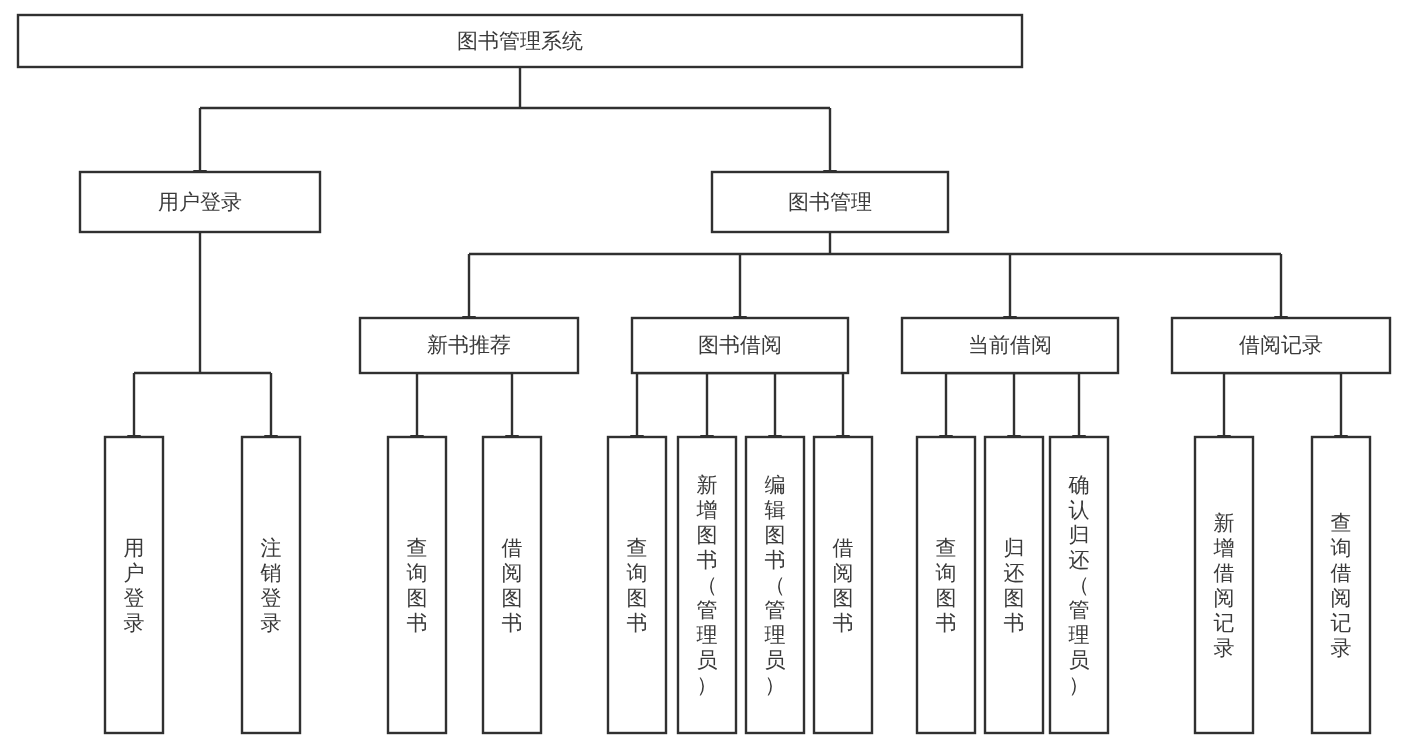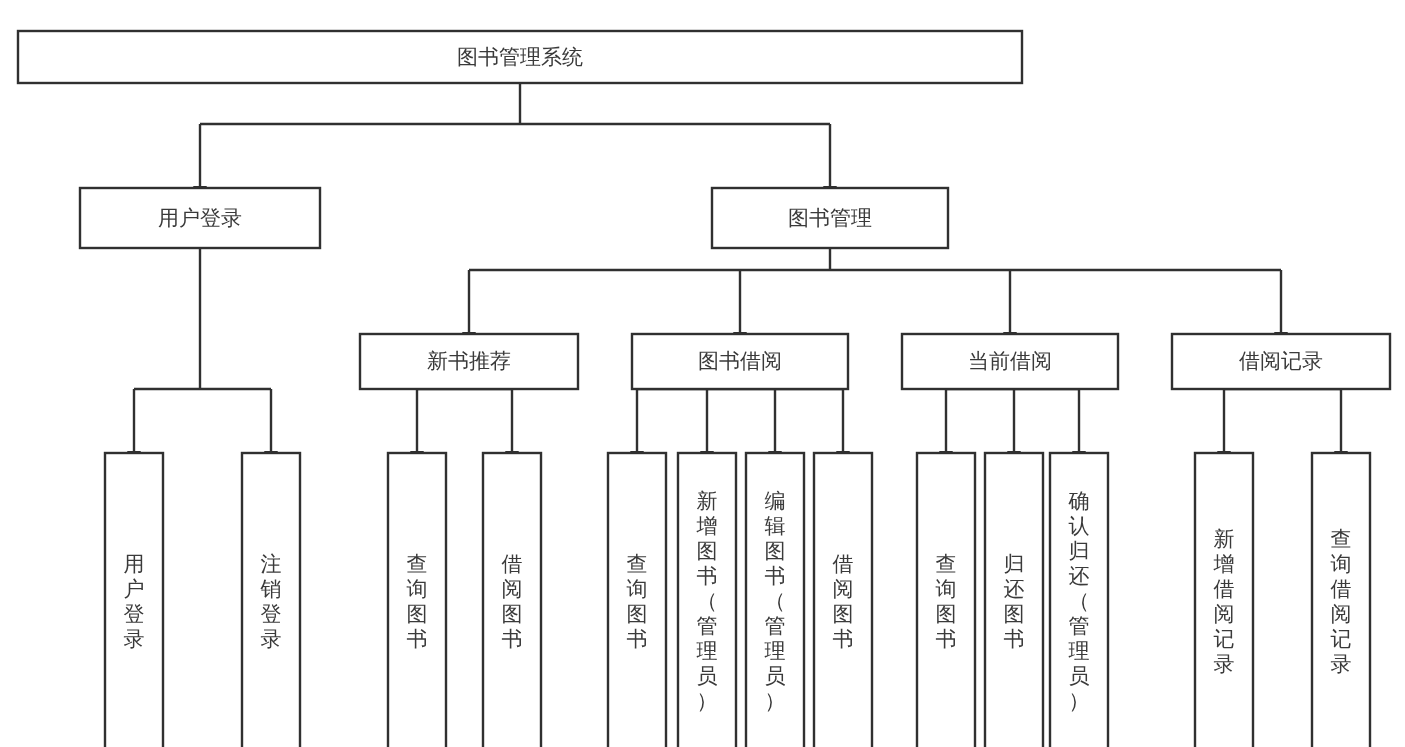--- a/index.html
+++ b/index.html
@@ -9,21 +9,21 @@
   }
   body {
     width: 1405px;
     height: 747px;
     font-family: "Liberation Sans", "DejaVu Sans", sans-serif;
     overflow: hidden;
     position: relative;
   }
   #diagram-root {
     position: absolute;
-    left: 0; top: 16px;
+    left: 0; top: 0;
     width: 1405px;
     height: 609px;
   }
   svg.canvas {
     display: block;
     width: 1405px;
     height: 747px;
   }
   .node-rect {
     fill: #ffffff;

